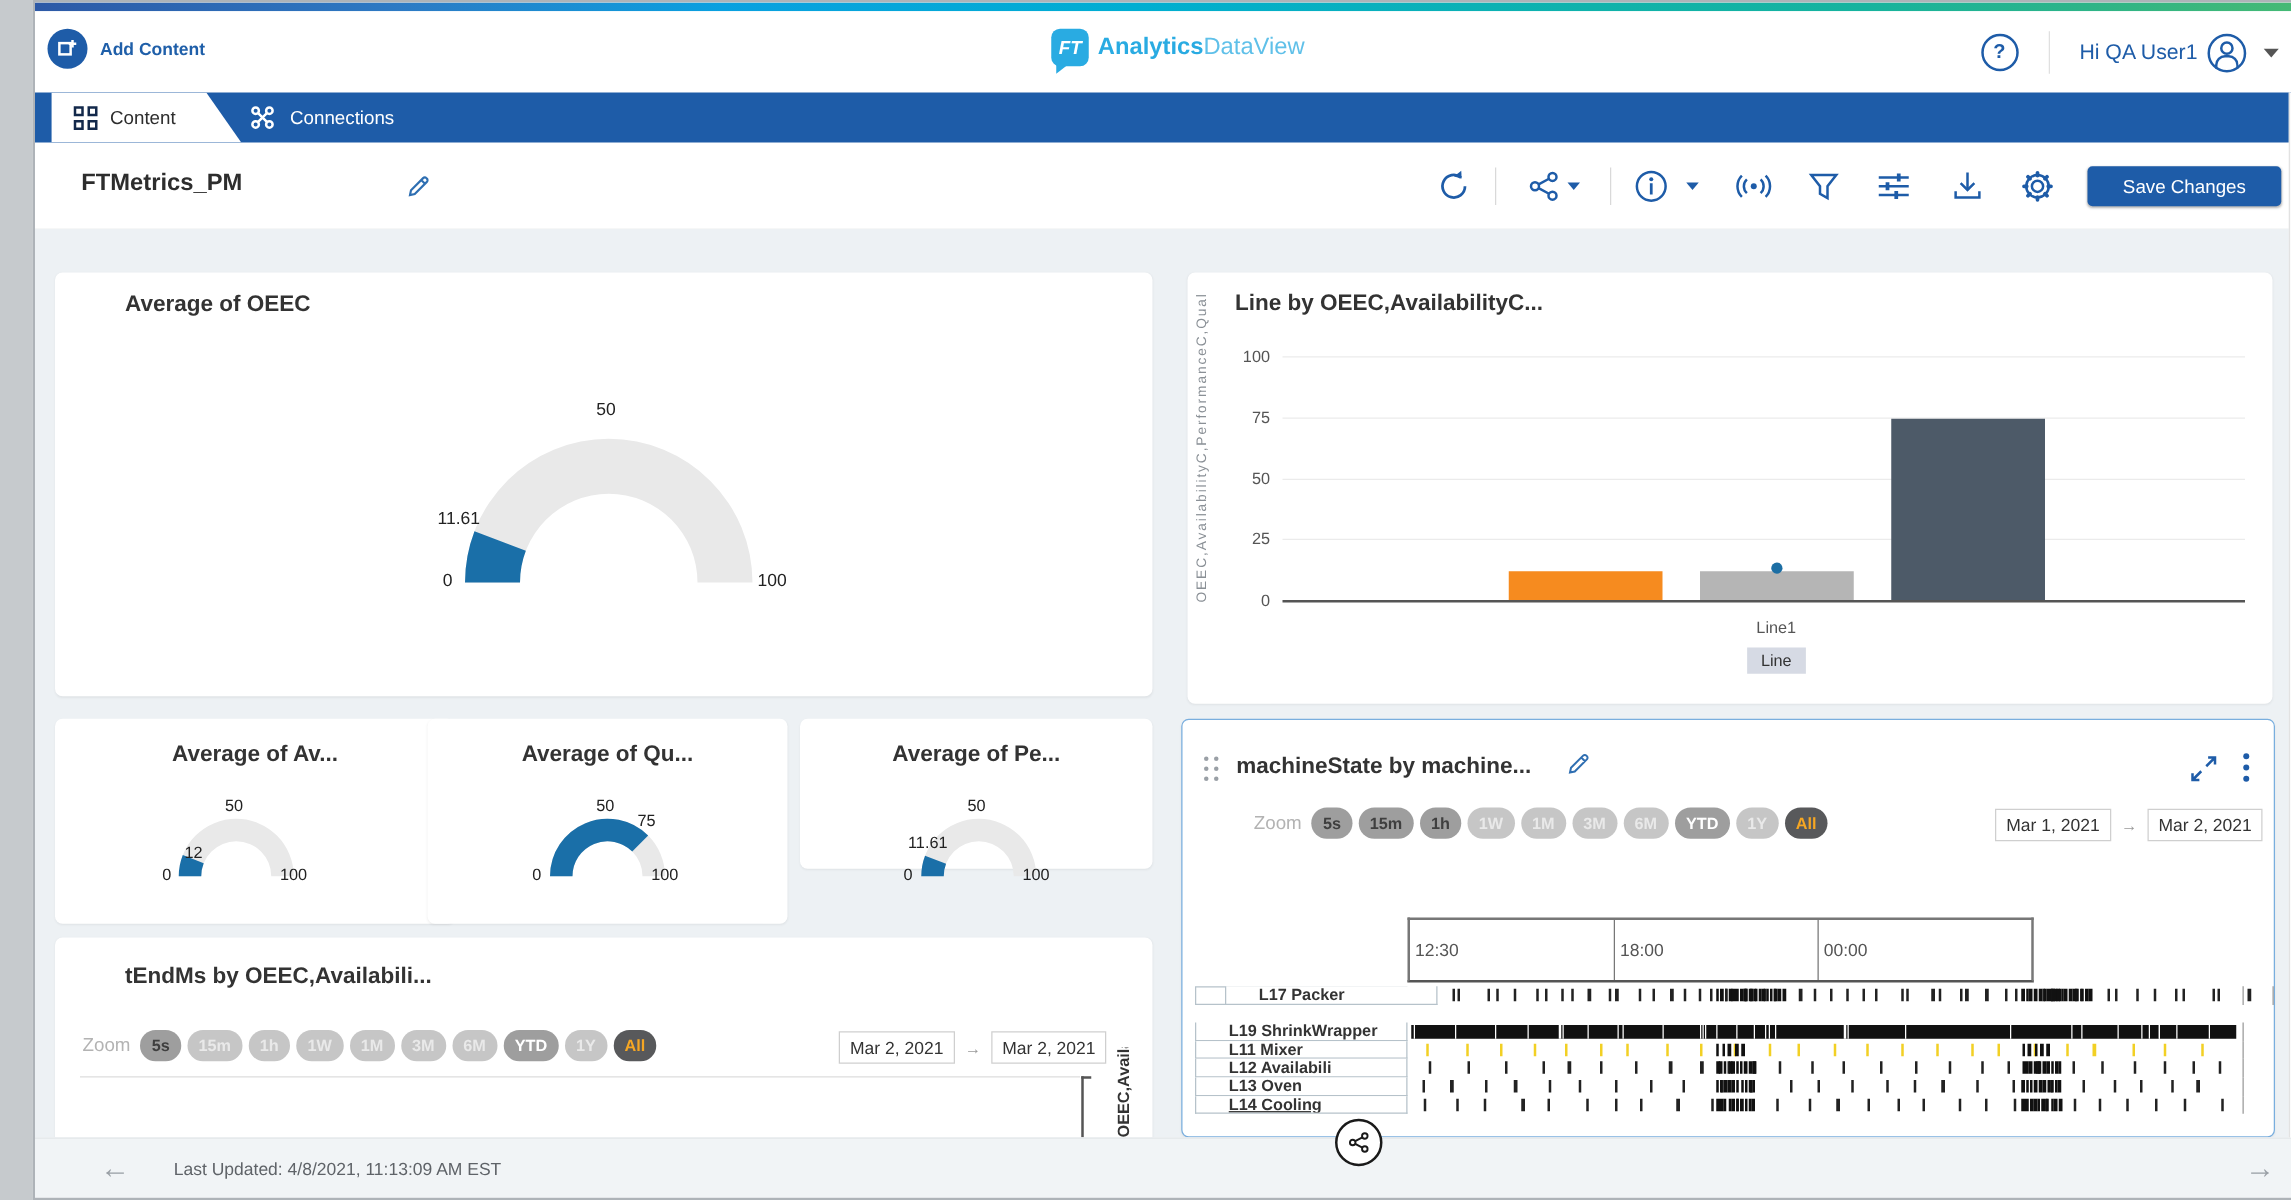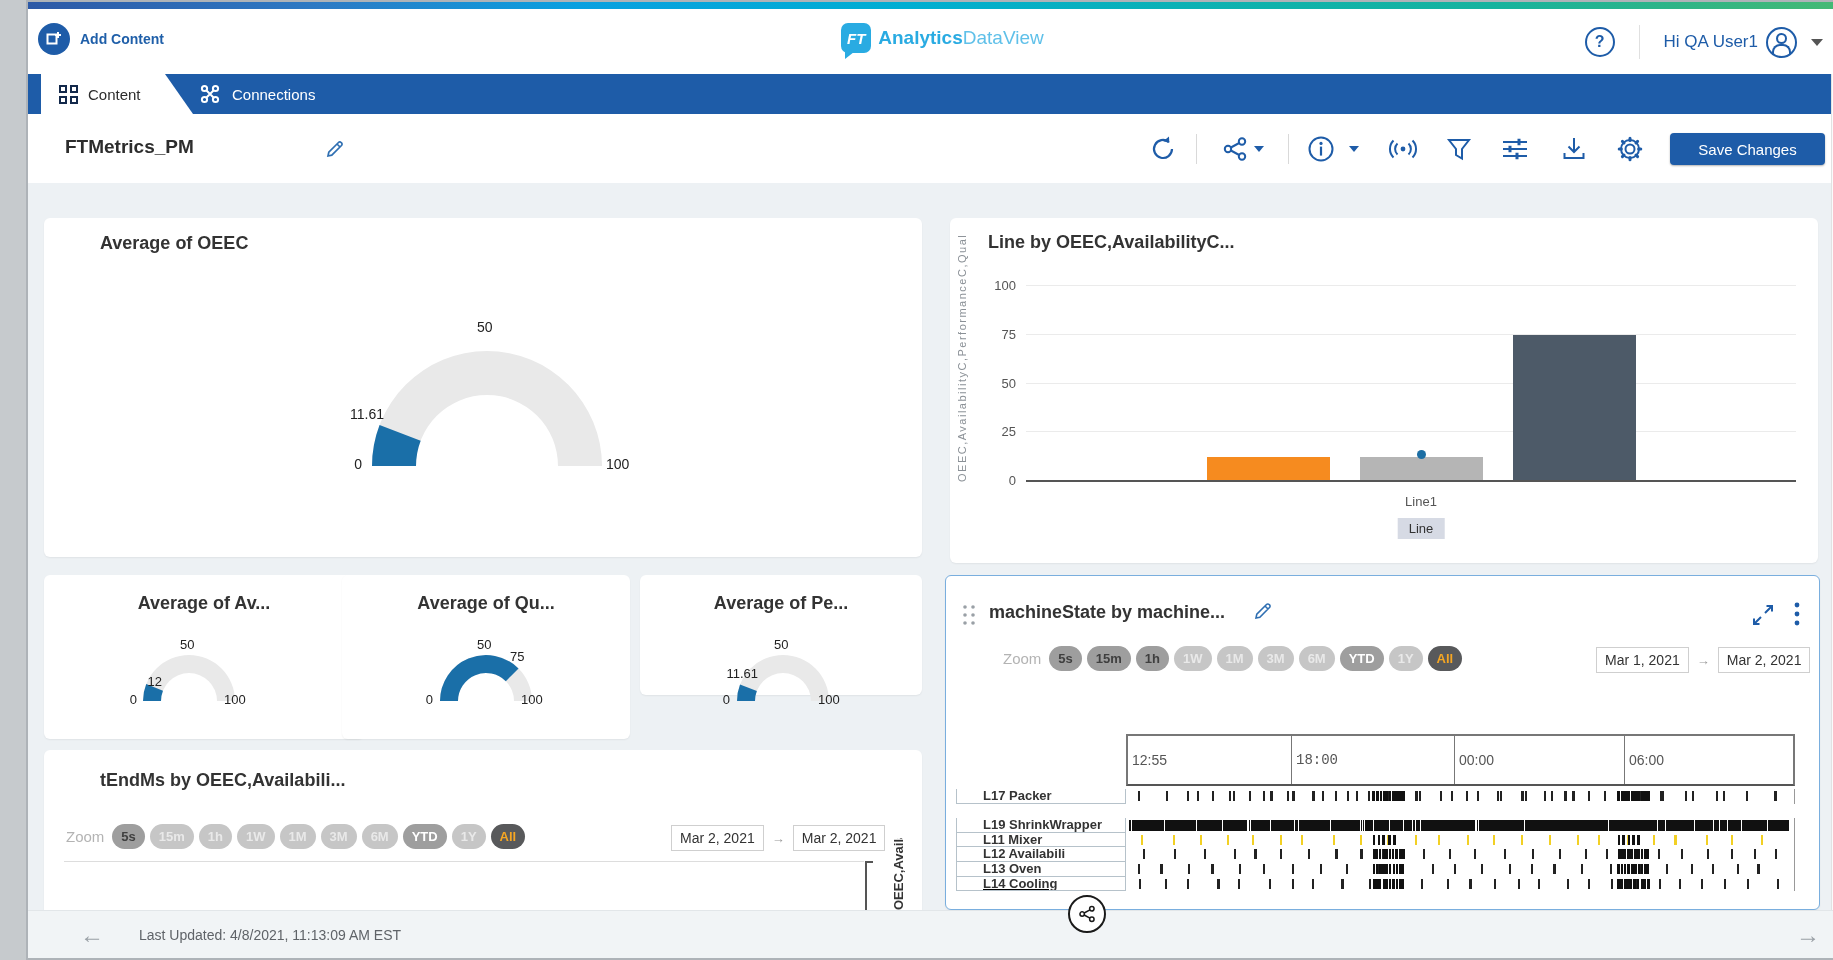--- a/index.html
+++ b/index.html
@@ -384,24 +384,23 @@
             <span class="pill pill-d">1Y</span>
             <span class="pill pill-s">All</span>
           </span>
       </div>
       <div class="daterange" style="left:650px;top:71px;">
         <span class="datebox">Mar 1, 2021</span>
         <span class="datearrow">→</span>
         <span class="datebox">Mar 2, 2021</span>
       </div>
       <div class="tl-times" id="tl-times">
-          <div class="tl-time" style="width: 164px;">12:55</div>
-          <div class="tl-time" style="width: 163px; font-family: Liberation Mono, monospace;">18:00</div>
+          <div class="tl-time" style="width: 164px;">12:30</div>
+          <div class="tl-time" style="width: 163px;">18:00</div>
           <div class="tl-time" style="width: 170px;">00:00</div>
-          <div class="tl-time" style="width: 168px;">06:00</div>
         </div>
       <div id="tl-rows">
           <div class="tl-row" style="top: 213px;">
             <div class="tl-name" style="border-top: 1px solid rgb(182, 194, 202);">L18 Palletizer</div>
             <div class="tl-track">
               <i class="tick" style="left: 8.58636px; width: 2.2px; height: 10px; background: rgb(34, 34, 34);"></i>
               <i class="tick" style="left: 37.0273px; width: 2.2px; height: 10px; background: rgb(34, 34, 34);"></i>
               <i class="tick" style="left: 67.8616px; width: 2.2px; height: 10px; background: rgb(34, 34, 34);"></i>
               <i class="tick" style="left: 99.5082px; width: 2.2px; height: 10px; background: rgb(34, 34, 34);"></i>
               <i class="tick" style="left: 120px; width: 2.2px; height: 10px; background: rgb(34, 34, 34);"></i>
@@ -440,21 +439,21 @@
               <i class="tick" style="left: 494.209px; width: 2.6px; height: 10px; background: rgb(17, 17, 17);"></i>
               <i class="tick" style="left: 498.441px; width: 2.6px; height: 10px; background: rgb(17, 17, 17);"></i>
               <i class="tick" style="left: 502.163px; width: 2.6px; height: 10px; background: rgb(17, 17, 17);"></i>
               <i class="tick" style="left: 505.547px; width: 2.6px; height: 10px; background: rgb(17, 17, 17);"></i>
               <i class="tick" style="left: 508.44px; width: 2.6px; height: 10px; background: rgb(17, 17, 17);"></i>
               <i class="tick" style="left: 510.81px; width: 2.6px; height: 10px; background: rgb(17, 17, 17);"></i>
               <i class="tick" style="left: 514.12px; width: 2.6px; height: 10px; background: rgb(17, 17, 17);"></i>
               <i class="tick" style="left: 517.733px; width: 2.6px; height: 10px; background: rgb(17, 17, 17);"></i>
             </div>
           </div>
-          <div class="tl-row" style="top: 213px;">
+          <div class="tl-row" style="top: 213px; padding-left: 24px;">
             <div class="tl-name">L17 Packer</div>
             <div class="tl-track">
               <i class="tick" style="left: 8.86618px; width: 2.2px; height: 10px; background: rgb(34, 34, 34);"></i>
               <i class="tick" style="left: 36.5092px; width: 2.2px; height: 10px; background: rgb(34, 34, 34);"></i>
               <i class="tick" style="left: 57.7304px; width: 2.2px; height: 10px; background: rgb(34, 34, 34);"></i>
               <i class="tick" style="left: 82.8509px; width: 2.2px; height: 10px; background: rgb(34, 34, 34);"></i>
               <i class="tick" style="left: 103.772px; width: 2.2px; height: 10px; background: rgb(34, 34, 34);"></i>
               <i class="tick" style="left: 133.565px; width: 2.2px; height: 10px; background: rgb(34, 34, 34);"></i>
               <i class="tick" style="left: 158.196px; width: 2.2px; height: 10px; background: rgb(34, 34, 34);"></i>
               <i class="tick" style="left: 183.469px; width: 2.2px; height: 10px; background: rgb(34, 34, 34);"></i>

